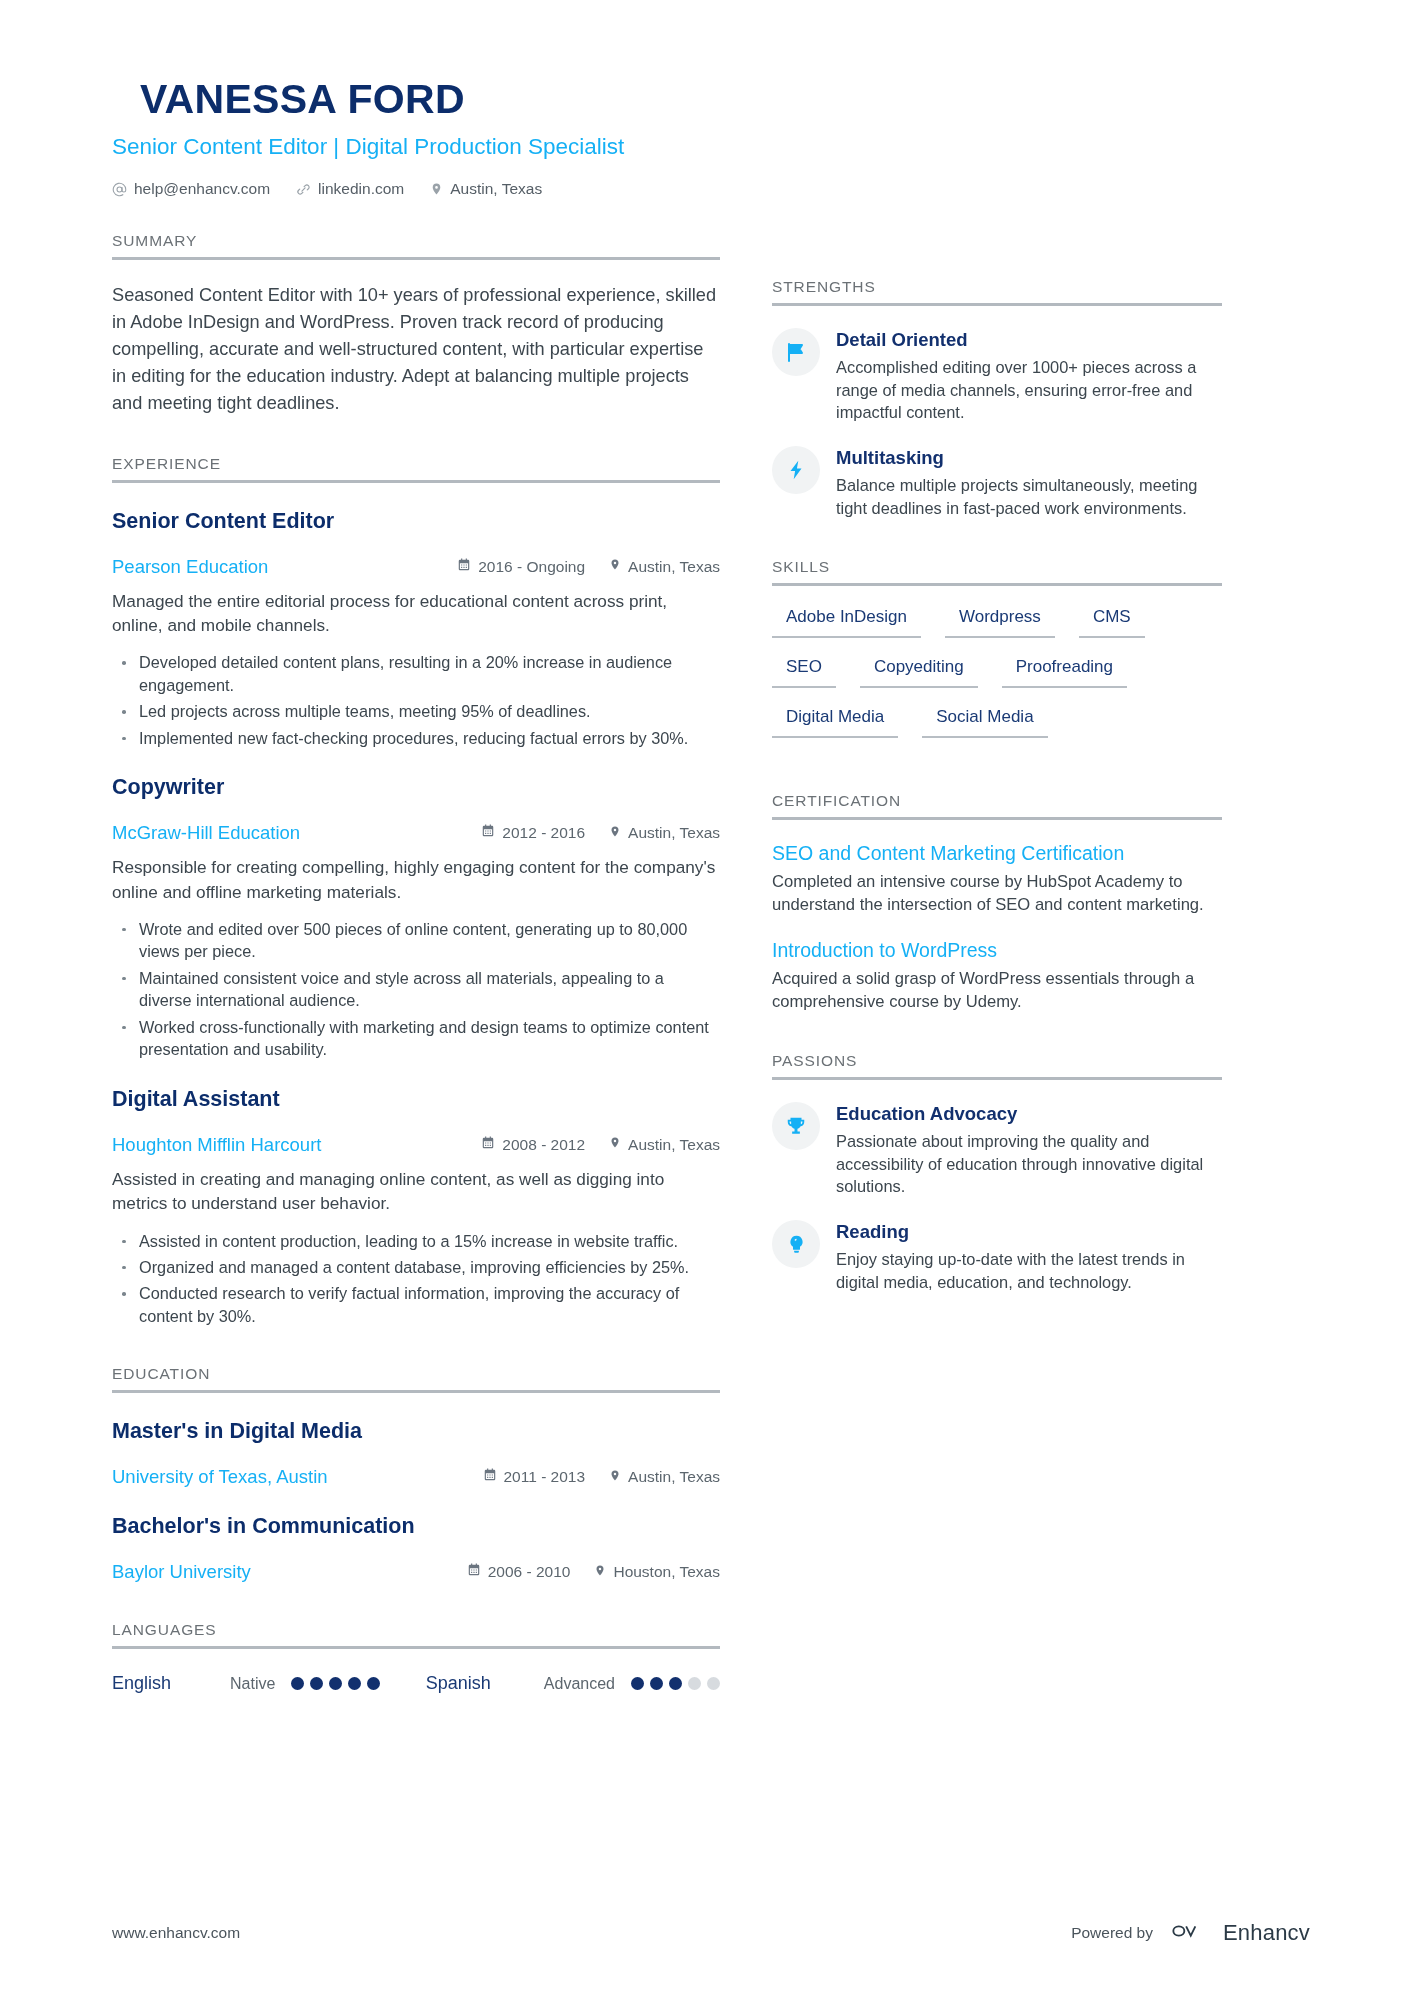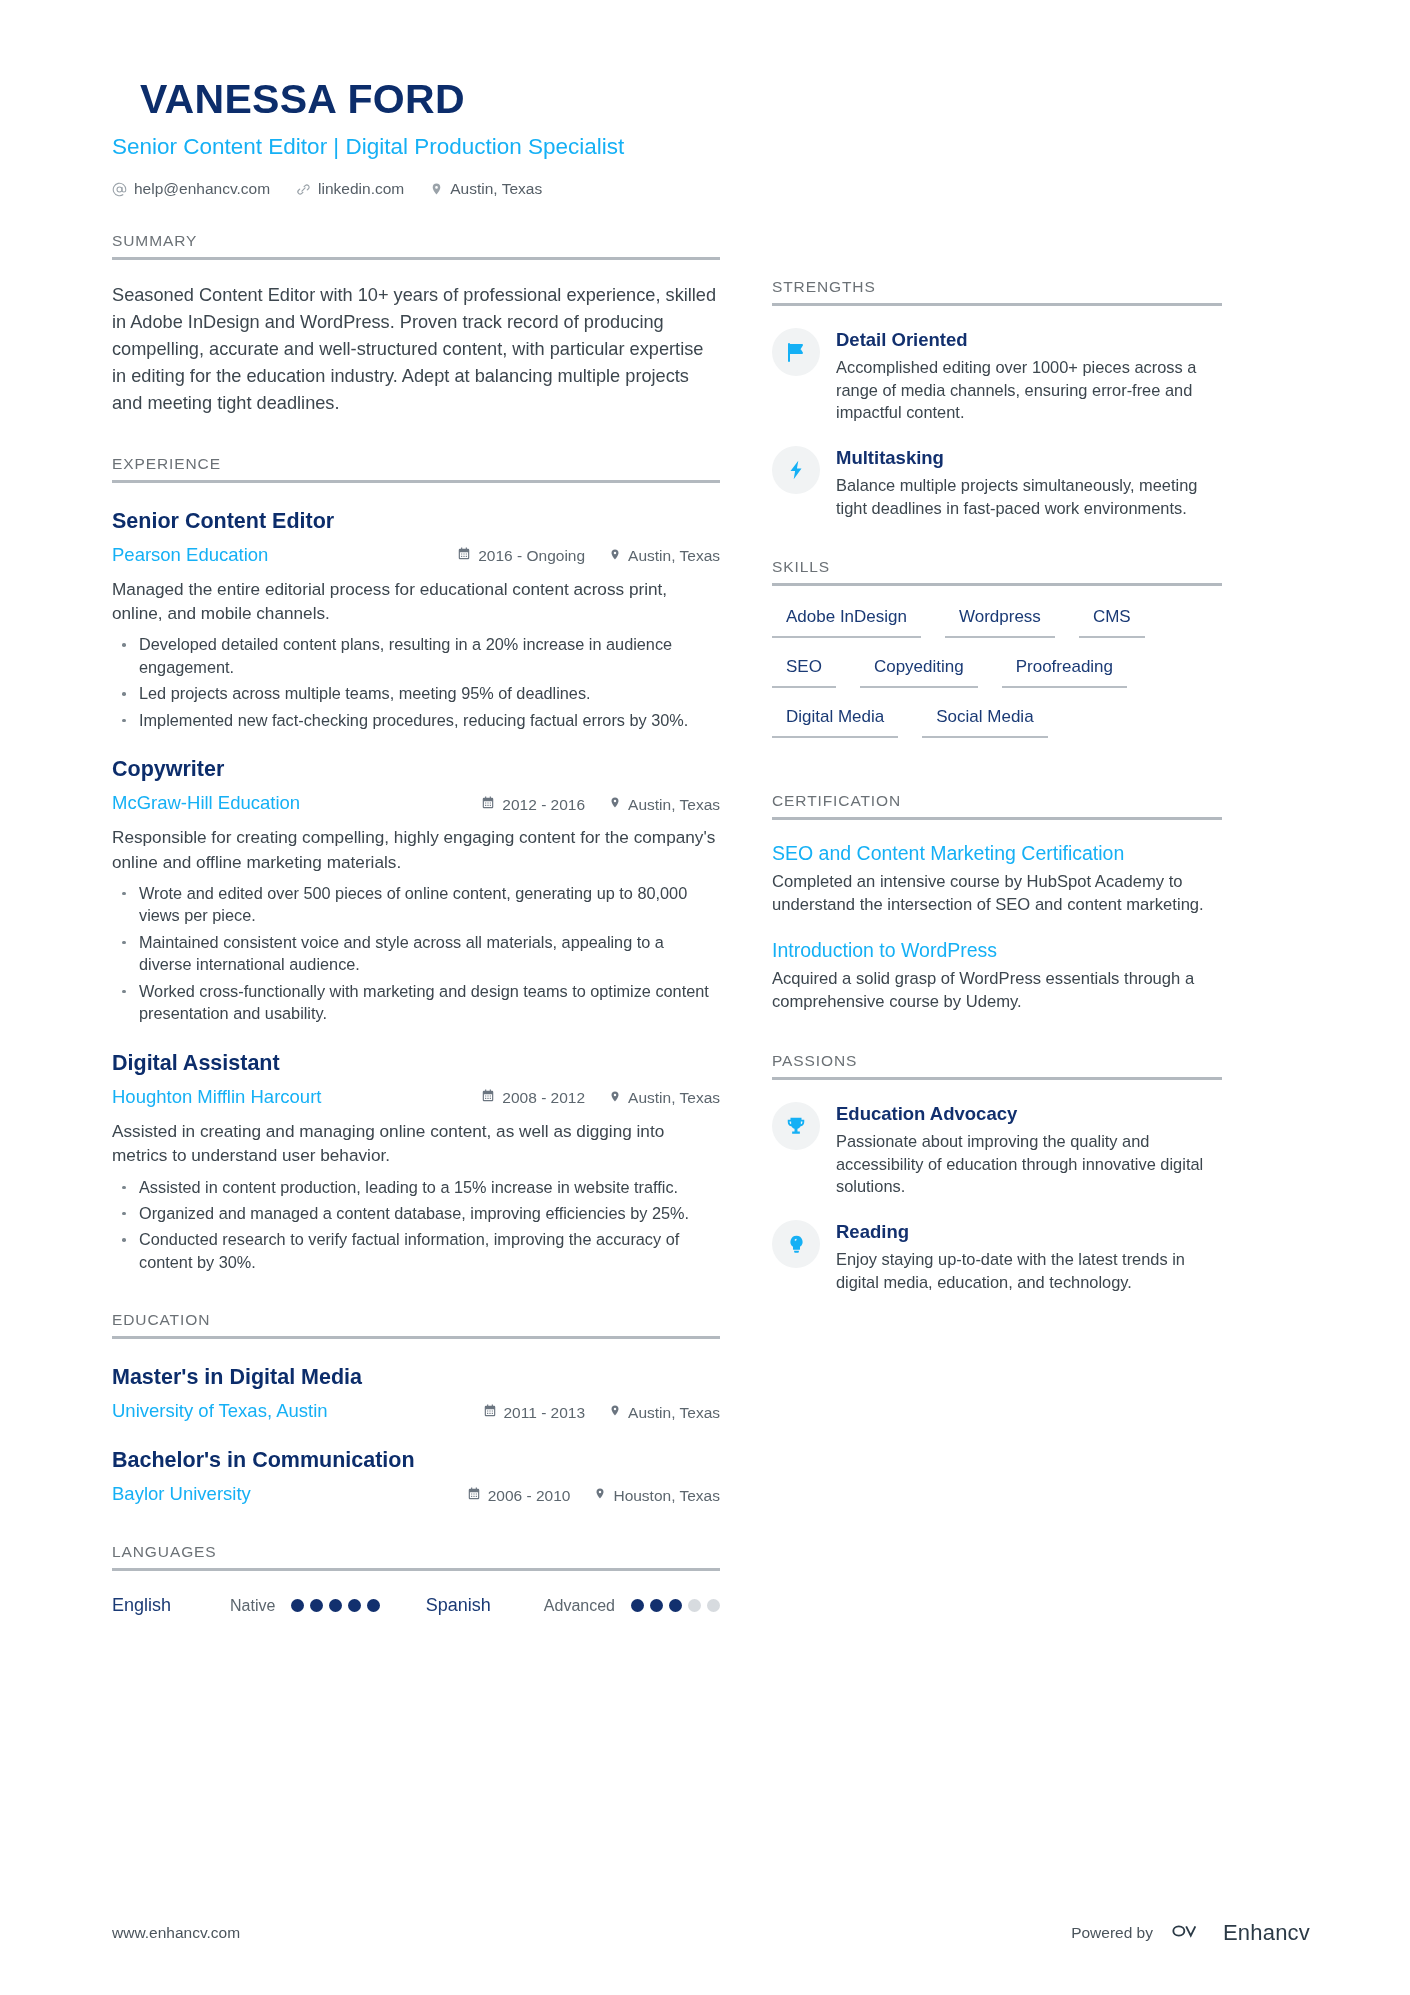--- a/index.html
+++ b/index.html
@@ -80,22 +80,22 @@
   
   .entry { margin-top: 26px; }
   .entry-title {
     font-size: 21.5px;
     font-weight: bold;
     color: #0c2d6b;
     line-height: 1.2;
   }
   .entry-meta {
     display: flex;
-    align-items: flex-end;
-    margin-top: 9px;
+    align-items: center;
+    margin-top: 21px;
   }
   .entry-org {
     font-size: 18.5px;
     color: #15b0f5;
     flex: 1 1 auto;
   }
   .meta-right {
     display: flex;
     align-items: center;
     gap: 24px;
@@ -103,21 +103,21 @@
     color: #5c666e;
     white-space: nowrap;
   }
   .meta-chunk { display: flex; align-items: center; gap: 7px; }
   .entry-desc {
     margin-top: 11px;
     font-size: 17.2px;
     line-height: 1.42;
     color: #3c464e;
   }
-  ul.bullets { margin-top: 8px; list-style: none; padding-left: 0; }
+  ul.bullets { margin-top: 14px; list-style: none; padding-left: 0; }
   ul.bullets li {
     position: relative;
     padding-left: 27px;
     font-size: 16.3px;
     line-height: 1.38;
     color: #3c464e;
     margin-top: 4px;
   }
   ul.bullets li:before {
     content: "";

